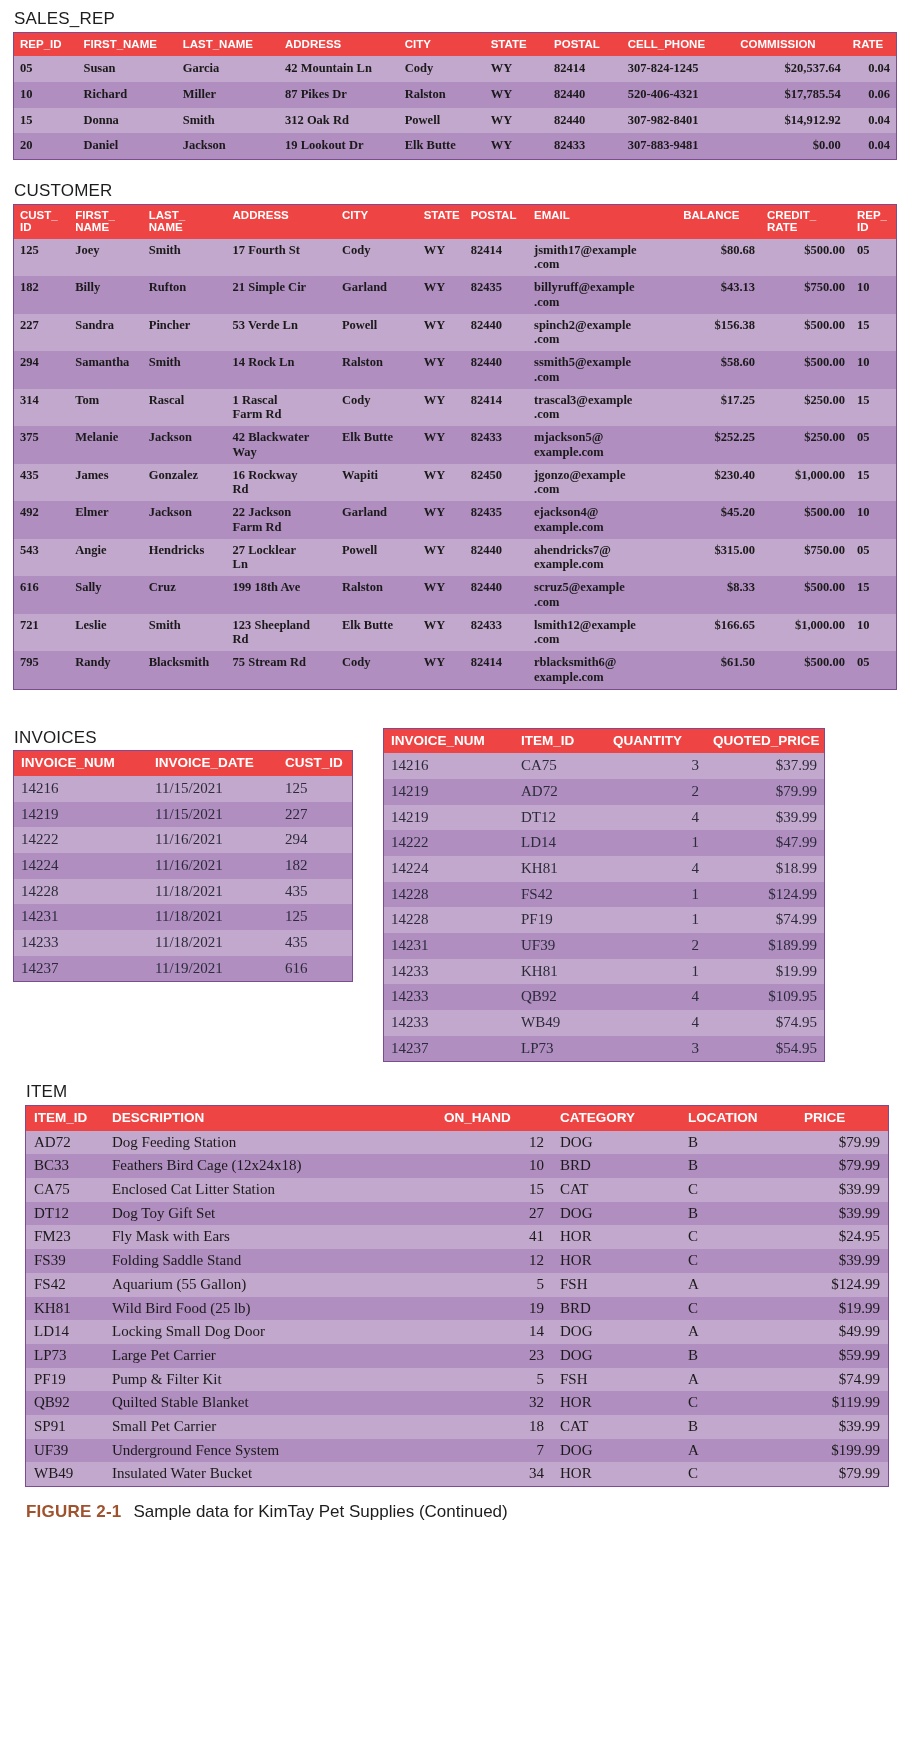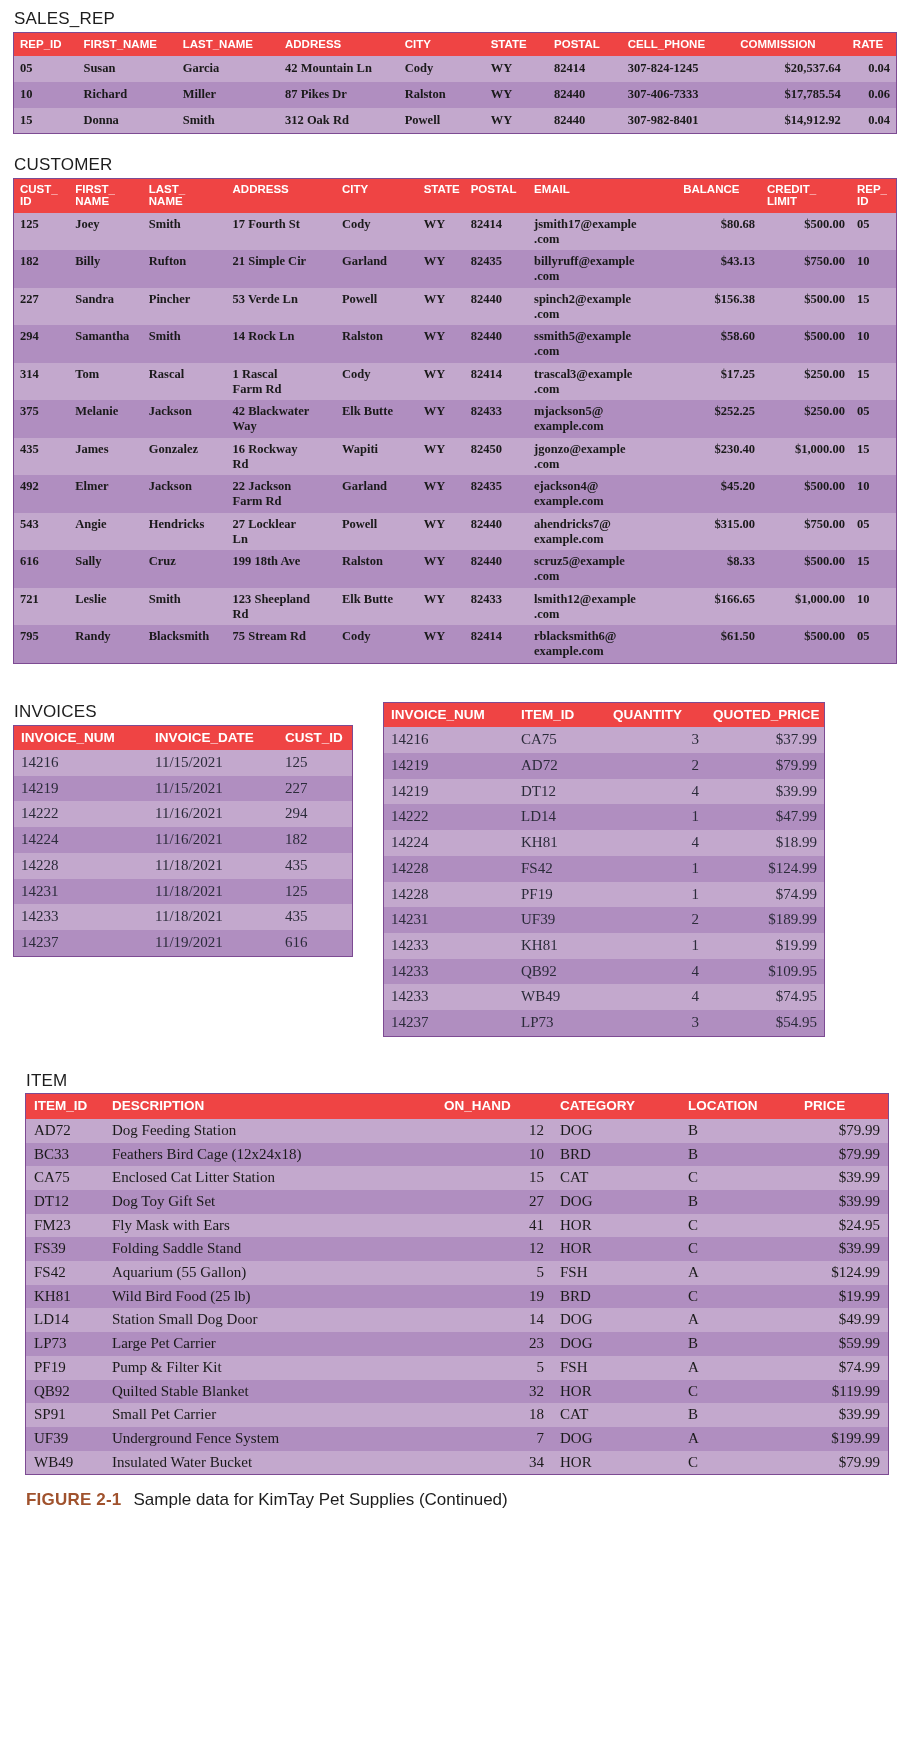--- a/index.html
+++ b/index.html
@@ -115,21 +115,21 @@
 
   #invoice-line-table { width: 440px; font-size: 15px; }
   #invoice-line-table thead th { font-size: 13.5px; padding: 5px 7px; }
   #invoice-line-table tbody td { font-size: 15px; padding: 4px 7px; color: #2b2b3a; }
   #invoice-line-table col.c0 { width: 130px; }
   #invoice-line-table col.c1 { width: 92px; }
   #invoice-line-table col.c2 { width: 100px; }
   #invoice-line-table col.c3 { width: 118px; }
 
   
-  .sec-item { margin-top: 36px; padding-left: 12px; }
+  .sec-item { margin-top: 22px; padding-left: 12px; }
   #item-table { width: 862px; font-size: 15px; }
   #item-table thead th { font-size: 13.5px; padding: 5px 8px; }
   #item-table tbody td { font-size: 15px; padding: 3px 8px; }
   #item-table col.c0 { width: 78px; }
   #item-table col.c1 { width: 332px; }
   #item-table col.c2 { width: 116px; }
   #item-table col.c3 { width: 128px; }
   #item-table col.c4 { width: 116px; }
   #item-table col.c5 { width: 92px; }
 
@@ -200,34 +200,46 @@
             <td class="num">0.04</td>
           </tr>
           <tr>
             <td class="">10</td>
             <td class="">Richard</td>
             <td class="">Miller</td>
             <td class="">87 Pikes Dr</td>
             <td class="">Ralston</td>
             <td class="">WY</td>
             <td class="">82440</td>
-            <td class="">307-406-7333</td>
+            <td class="">520-406-4321</td>
             <td class="num">$17,785.54</td>
             <td class="num">0.06</td>
           </tr>
           <tr>
             <td class="">15</td>
             <td class="">Donna</td>
             <td class="">Smith</td>
             <td class="">312 Oak Rd</td>
             <td class="">Powell</td>
             <td class="">WY</td>
             <td class="">82440</td>
             <td class="">307-982-8401</td>
             <td class="num">$14,912.92</td>
+            <td class="num">0.04</td>
+          </tr>
+          <tr>
+            <td class="">20</td>
+            <td class="">Daniel</td>
+            <td class="">Jackson</td>
+            <td class="">19 Lookout Dr</td>
+            <td class="">Elk Butte</td>
+            <td class="">WY</td>
+            <td class="">82433</td>
+            <td class="">307-883-9481</td>
+            <td class="num">$0.00</td>
             <td class="num">0.04</td>
           </tr>
         </tbody>
     </table>
   </div>
 
   <div class="sec-customer">
     <div class="tbl-name">CUSTOMER</div>
     <table class="db" id="customer-table">
       <colgroup>
@@ -251,21 +263,21 @@
 NAME</th>
             <th class="">LAST_
 NAME</th>
             <th class="">ADDRESS</th>
             <th class="">CITY</th>
             <th class="">STATE</th>
             <th class="">POSTAL</th>
             <th class="">EMAIL</th>
             <th class="num">BALANCE</th>
             <th class="num">CREDIT_
-LIMIT</th>
+RATE</th>
             <th class="">REP_
 ID</th>
           </tr>
         </thead>
       <tbody>
           <tr>
             <td class="">125</td>
             <td class="">Joey</td>
             <td class="">Smith</td>
             <td class="">17 Fourth St</td>
@@ -680,21 +692,21 @@
           <tr>
             <td class="">KH81</td>
             <td class="">Wild Bird Food (25 lb)</td>
             <td class="num">19</td>
             <td class="">BRD</td>
             <td class="">C</td>
             <td class="num">$19.99</td>
           </tr>
           <tr>
             <td class="">LD14</td>
-            <td class="">Station Small Dog Door</td>
+            <td class="">Locking Small Dog Door</td>
             <td class="num">14</td>
             <td class="">DOG</td>
             <td class="">A</td>
             <td class="num">$49.99</td>
           </tr>
           <tr>
             <td class="">LP73</td>
             <td class="">Large Pet Carrier</td>
             <td class="num">23</td>
             <td class="">DOG</td>

